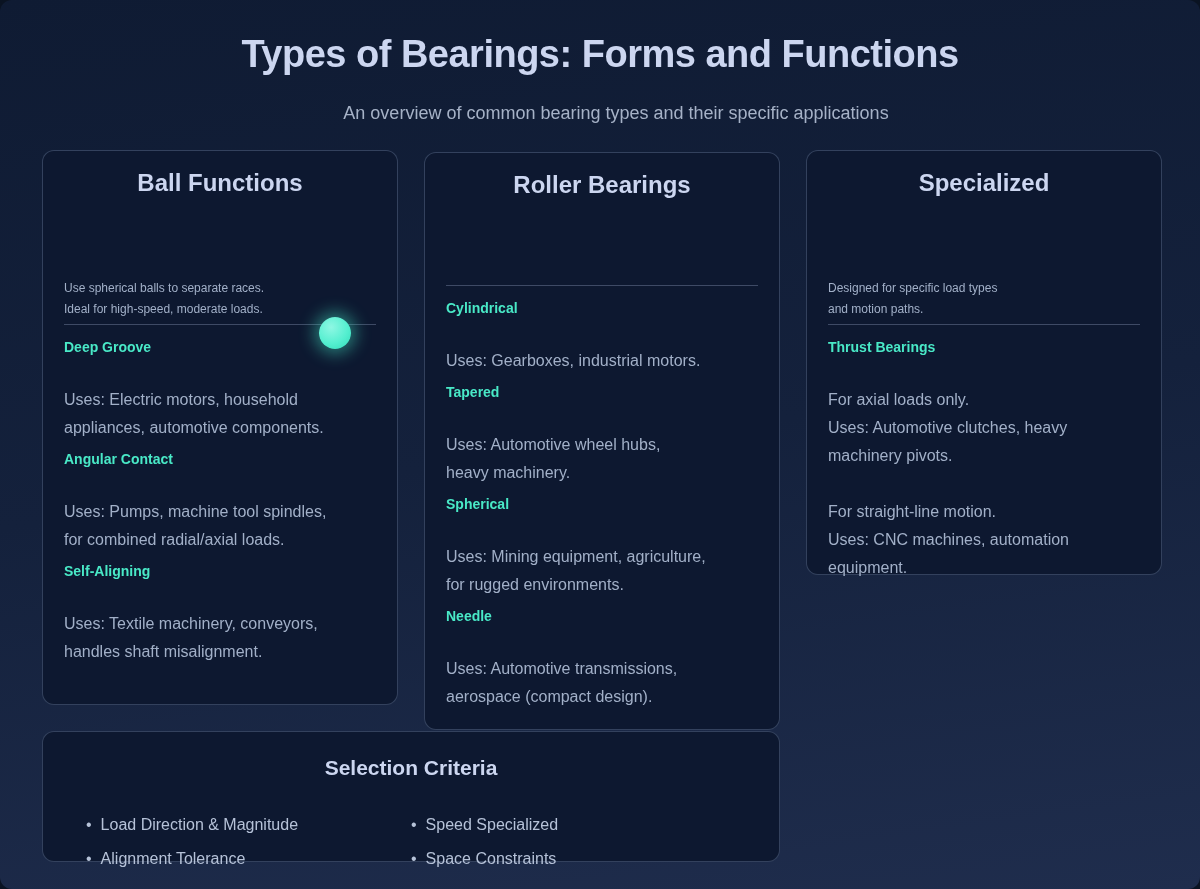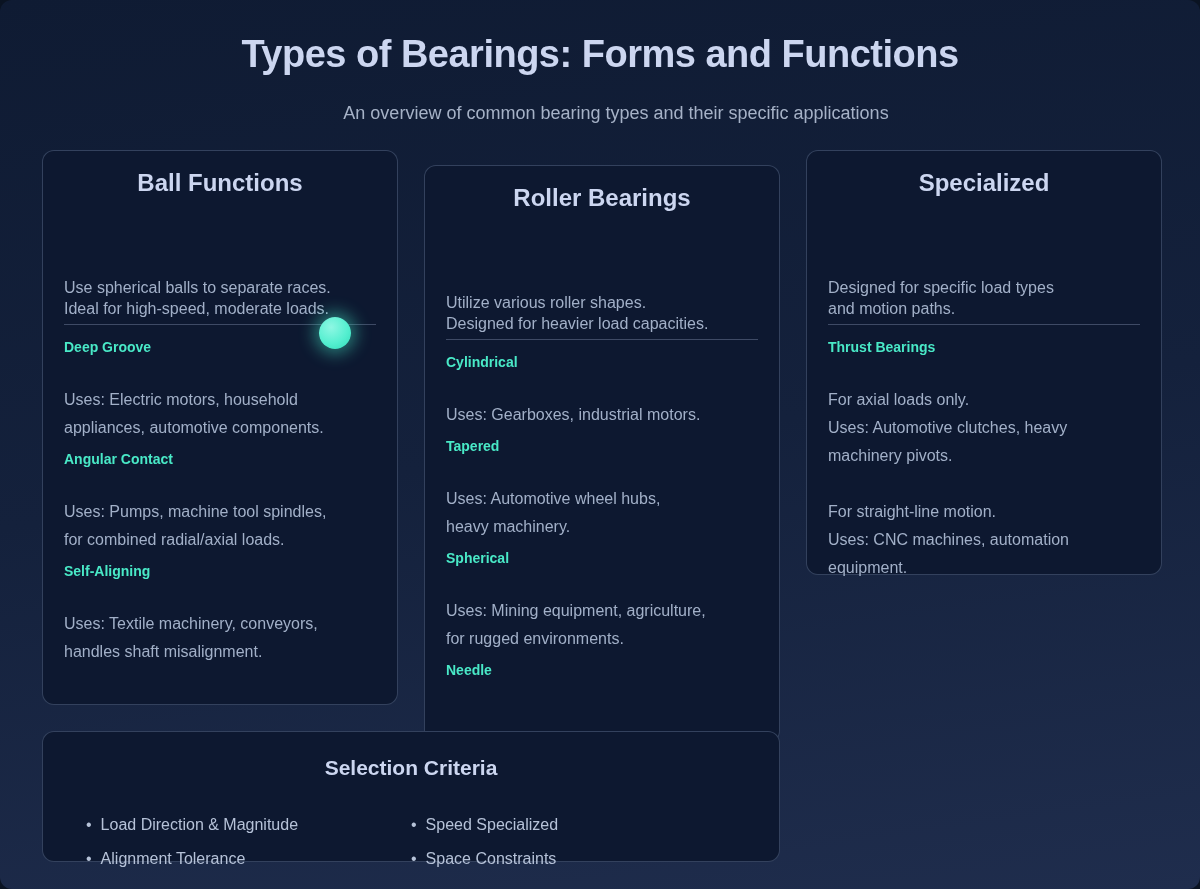--- a/index.html
+++ b/index.html
@@ -18,29 +18,29 @@
     margin:16px;font-size:18px;color:#a6b2c7;
   }
   .card{
     position:absolute;box-sizing:border-box;
     background:#0d1830;
     border:1px solid rgba(122,142,178,0.35);
     border-radius:12px;
     padding:16px 21px;
   }
   .card-1{left:42px;top:150px;width:356px;height:555px;}
-  .card-2{left:424px;top:165px;width:356px;height:578px;}
+  .card-2{left:424px;top:152px;width:356px;height:578px;}
   .card-3{left:806px;top:150px;width:356px;height:425px;}
   .card-title{
     margin:2px 0 0;text-align:center;
     font-size:24px;font-weight:700;color:#ccd6f0;
   }
   .media-gap{height:81px;}
   .card-intro{
-    margin:0;font-size:16px;line-height:20.5px;color:#a2b0c8;white-space:pre-line;
+    margin:0;font-size:12px;line-height:20.5px;color:#a2b0c8;white-space:pre-line;
   }
   .divider{
     border:none;border-top:1px solid rgba(142,158,190,0.38);
     margin:5px 0 12px;
   }
   .bearing-heading{
     margin:0;font-size:14px;font-weight:700;color:#49e9c7;line-height:21px;
   }
   .uses{
     margin:28px 0 7px;font-size:16px;line-height:28px;color:#a2b0c8;white-space:pre-line;
@@ -84,32 +84,32 @@
     <p class="uses">Uses: Pumps, machine tool spindles,
 for combined radial/axial loads.</p>
     <h3 class="bearing-heading">Self-Aligning</h3>
     <p class="uses">Uses: Textile machinery, conveyors,
 handles shaft misalignment.</p>
   </section>
 
   <section class="card card-2">
     <h2 class="card-title">Roller Bearings</h2>
     <div class="media-gap"></div>
-    <p class="card-intro">Utilize various roller shapes.
-Designed for heavier load capacities.</p>
     <hr class="divider">
     <h3 class="bearing-heading">Cylindrical</h3>
     <p class="uses">Uses: Gearboxes, industrial motors.</p>
     <h3 class="bearing-heading">Tapered</h3>
     <p class="uses">Uses: Automotive wheel hubs,
 heavy machinery.</p>
     <h3 class="bearing-heading">Spherical</h3>
     <p class="uses">Uses: Mining equipment, agriculture,
 for rugged environments.</p>
     <h3 class="bearing-heading">Needle</h3>
+    <p class="uses">Uses: Automotive transmissions,
+aerospace (compact design).</p>
   </section>
 
   <section class="card card-3">
     <h2 class="card-title">Specialized</h2>
     <div class="media-gap"></div>
     <p class="card-intro">Designed for specific load types
 and motion paths.</p>
     <hr class="divider">
     <h3 class="bearing-heading">Thrust Bearings</h3>
     <p class="uses">For axial loads only.

